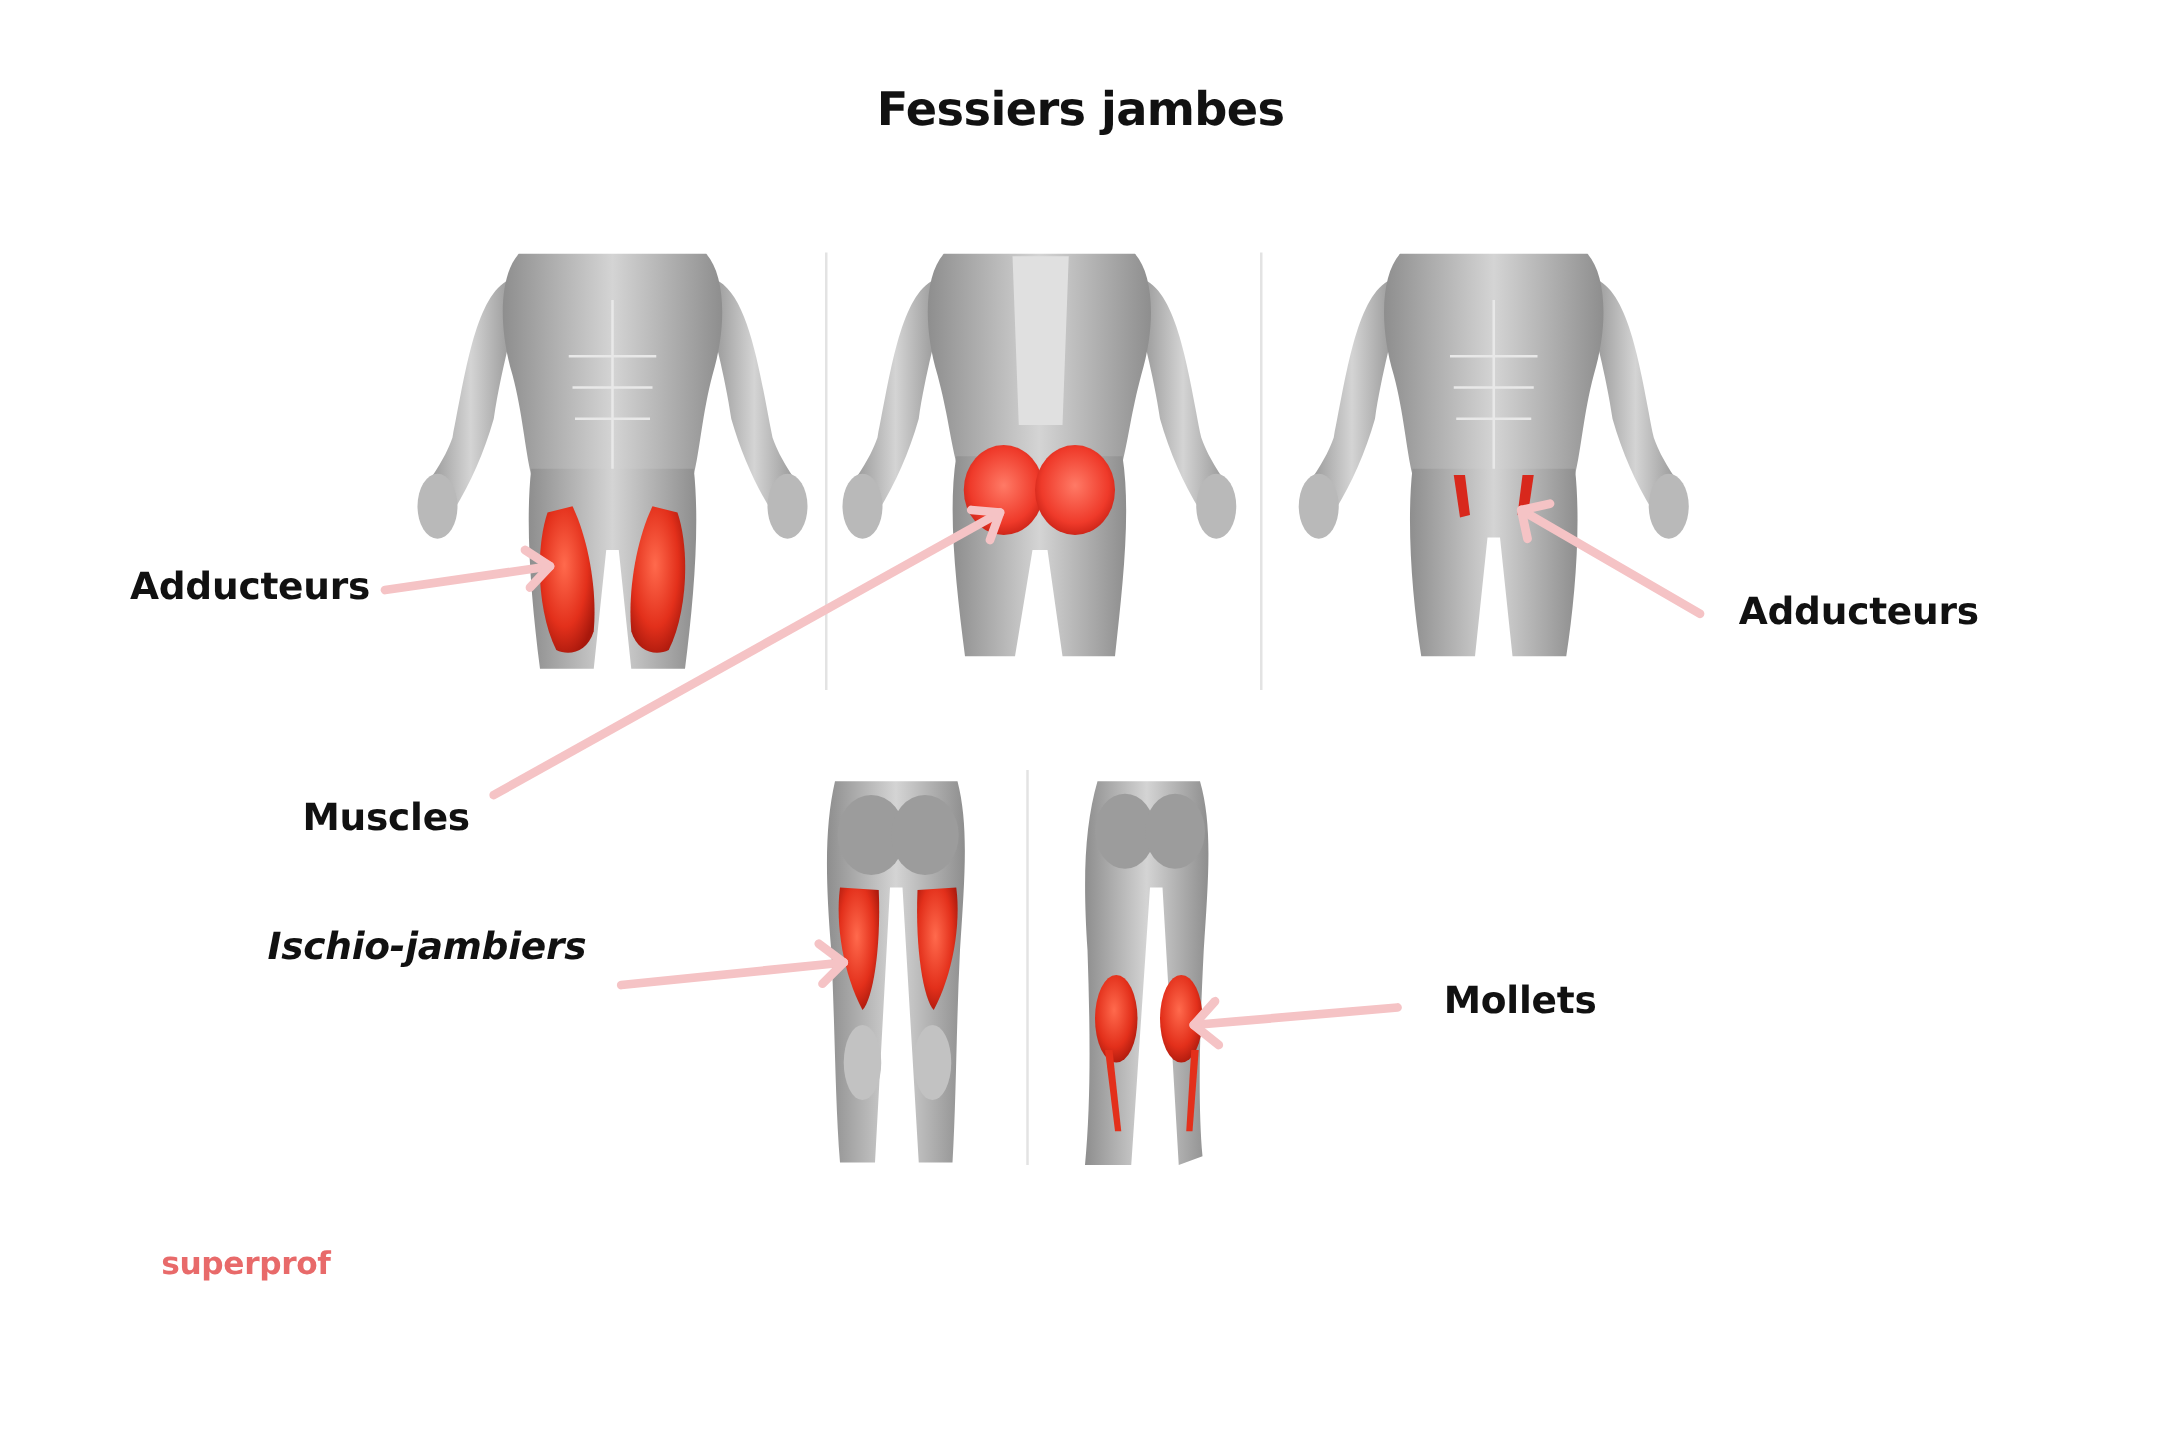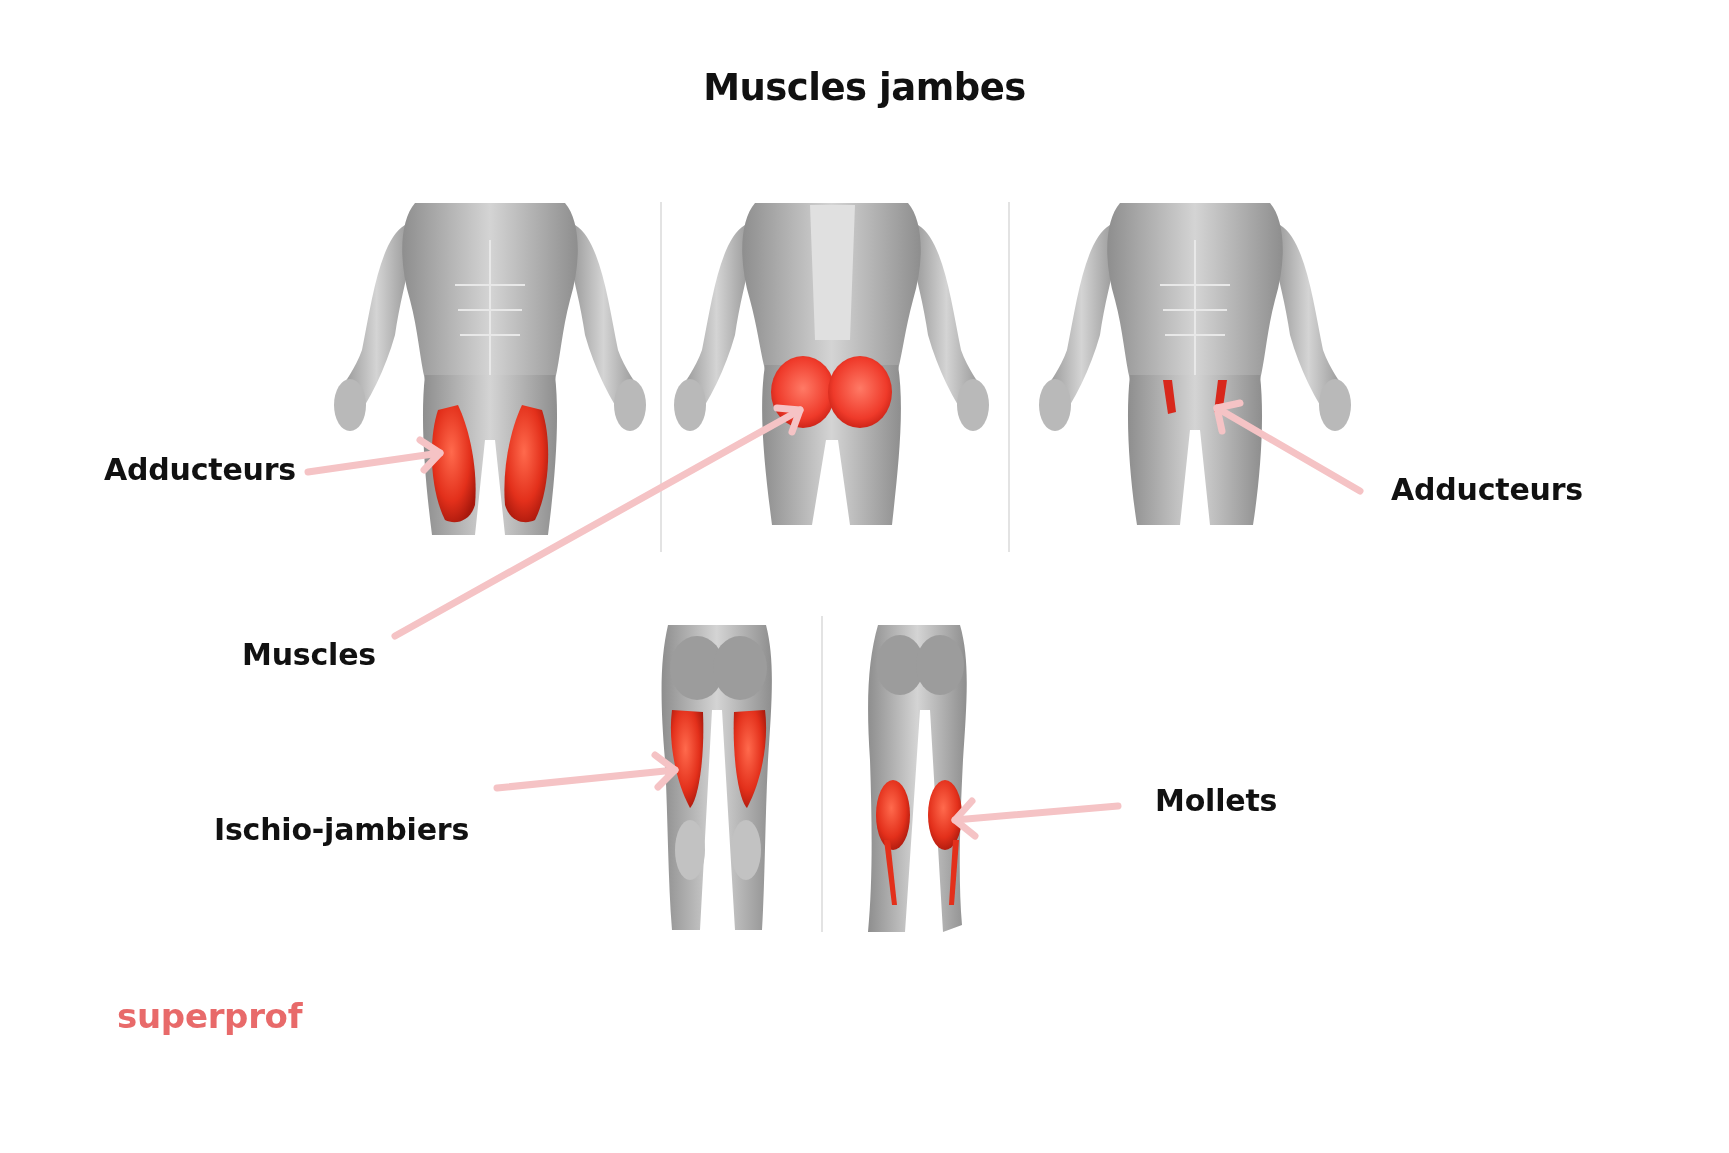--- a/index.html
+++ b/index.html
@@ -1,28 +1,28 @@
 <!DOCTYPE html>
 <html><head>
 <meta charset="utf-8">
 <style>
   html, body { margin:0; padding:0; background:#ffffff; }
   body { width:1729px; height:1153px; position:relative; overflow:hidden;
          font-family:"DejaVu Sans", "Liberation Sans", sans-serif; color:#111; }
   .title { position:absolute; left:0; width:1729px; top:66px; text-align:center;
            font-size:37px; font-weight:bold; letter-spacing:-0.5px; }
   .label { position:absolute; font-size:30px; font-weight:bold; white-space:nowrap; letter-spacing:-0.2px; }
-  .brand { position:absolute; left:117px; top:996px; font-size:34px; font-weight:bold; letter-spacing:-0.3px; }
+  .brand { position:absolute; left:129px; top:996px; font-size:25px; font-weight:bold; letter-spacing:-0.3px; }
   .divider { position:absolute; width:2px; background:#e3e3e3; }
   svg.layer { position:absolute; left:0; top:0; }
 </style>
 </head>
 <body>
 
-<div class="title">Muscles jambes</div>
+<div class="title">Fessiers jambes</div>
 
 <div class="divider" style="left:660px; top:202px; height:350px;"></div>
 <div class="divider" style="left:1008px; top:202px; height:350px;"></div>
 <div class="divider" style="left:821px; top:616px; height:316px;"></div>
 
 <svg class="layer" width="1729" height="1153" viewBox="0 0 1729 1153">
   <defs>
     <linearGradient id="gBody" x1="0" y1="0" x2="1" y2="0">
       <stop offset="0" stop-color="#8e8e8e"></stop>
       <stop offset="0.5" stop-color="#d4d4d4"></stop>
@@ -134,16 +134,16 @@
     <g>
       <line x1="1118" y1="806" x2="955" y2="820"></line>
       <polyline points="972,801 955,820 975,836"></polyline>
     </g>
   </g>
 </svg>
 
 <div class="label" style="left:104px; top:452px;">Adducteurs</div>
 <div class="label" style="left:1391px; top:472px;">Adducteurs</div>
 <div class="label" style="left:242px; top:637px;">Muscles</div>
-<div class="label" style="left:214px; top:812px;">Ischio-jambiers</div>
+<div class="label" style="left:214px; top:740px;font-style:italic;">Ischio-jambiers</div>
 <div class="label" style="left:1155px; top:783px;">Mollets</div>
 
 <div class="brand" style="color:#e86a6a;">superprof</div>
 
 </body></html>

